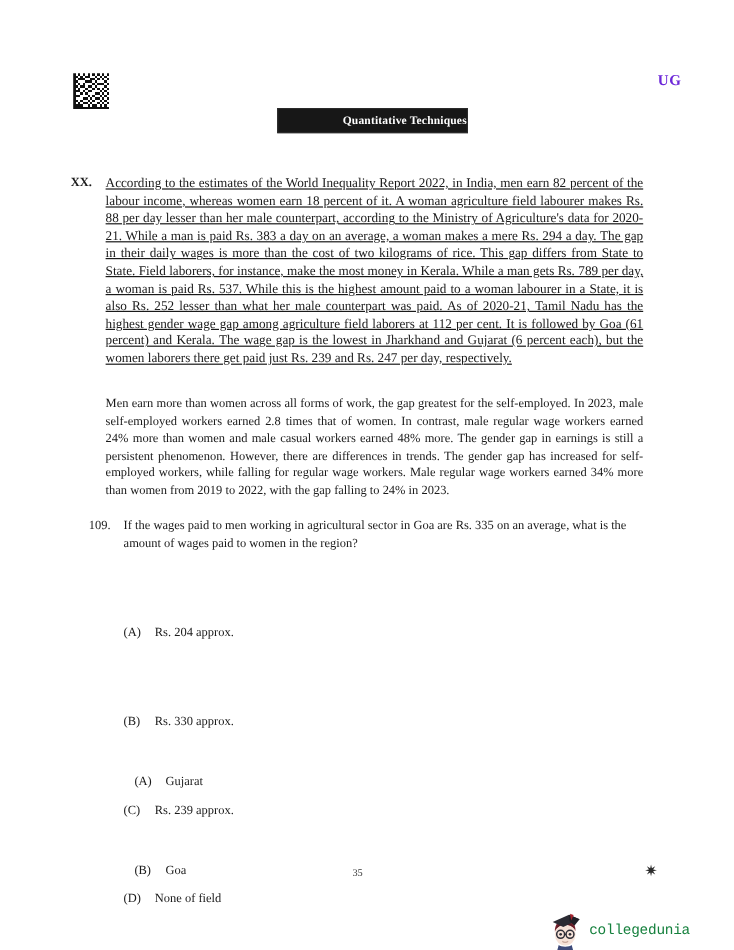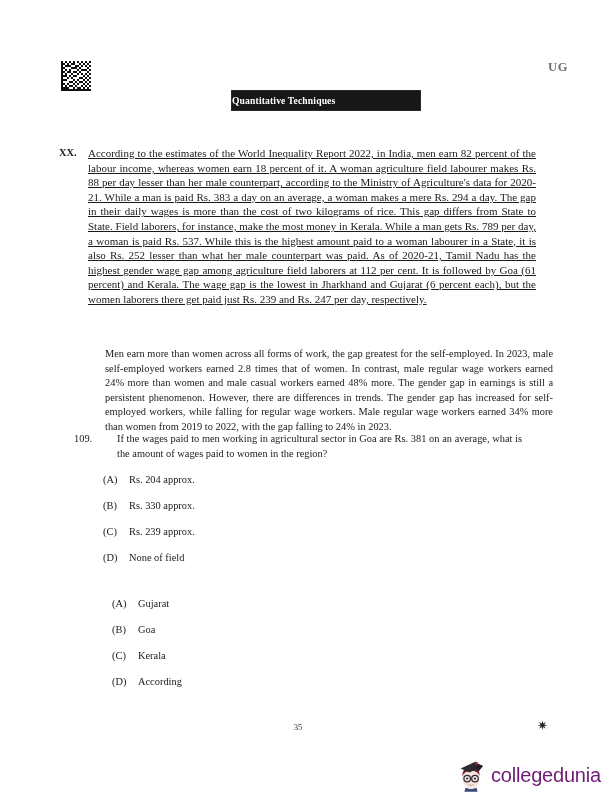--- a/index.html
+++ b/index.html
@@ -38,35 +38,35 @@
   .barcode svg { display: block; }
 
   .ug-label {
     position: absolute;
     right: 44px;
     top: 60px;
     font-size: 12.5px;
     font-weight: bold;
     letter-spacing: 0.6px;
     font-family: "Liberation Serif", serif;
-    color: #737373;
+    color: #6d28d9;
   }
 
   .section-banner {
     position: absolute;
     left: 231px;
     top: 90px;
-    width: 190px;
+    width: 159px;
     height: 21px;
     background: #171717;
     border: 1px solid #2a2a2a;
     box-sizing: border-box;
     display: flex;
     align-items: center;
-    justify-content: flex-start;
+    justify-content: flex-end;
   }
   .section-banner span {
     color: #ffffff;
     font-size: 9.6px;
     font-weight: bold;
     font-family: "Liberation Serif", serif;
     letter-spacing: 0.15px;
   }
 
   
@@ -103,35 +103,34 @@
     text-decoration: underline;
   }
   .para-2 {
     position: absolute;
     left: 88px;
     top: 330px;
     width: 448px;
     text-align: justify;
     font-size: 10.4px;
     line-height: 14.6px;
-    margin: 17px;
+    margin: 0;
   }
 
   
   .question {
     position: absolute;
     width: 448px;
   }
   .q109 { left: 74px; top: 432px; }
   .q110 { left: 74px; top: 585px; }
 
   .q-head {
     display: flex;
     align-items: flex-start;
-    gap: 14px;
   }
   .q-num {
     flex: 0 0 29px;
     width: 29px;
     font-size: 10.4px;
     line-height: 14.6px;
     text-align: left;
   }
   .q-text {
     flex: 1 1 auto;
@@ -152,20 +151,21 @@
     font-size: 10.4px;
     line-height: 14.6px;
     margin-bottom: 11.5px;
   }
   .opt-key {
     flex: 0 0 26px;
     width: 26px;
   }
   .opt-val {
     flex: 1 1 auto;
+    margin-top: 48px;
   }
 
   
   .page-number {
     position: absolute;
     left: 0;
     right: 16px;
     top: 722px;
     text-align: center;
     font-size: 8.6px;
@@ -189,23 +189,23 @@
     align-items: center;
     gap: 3px;
   }
   .wm-mascot {
     width: 34px;
     height: 34px;
     position: relative;
     flex: 0 0 34px;
   }
   .wm-text {
-    font-family: Liberation Sans, sans-serif;
-    font-size: 20px;
-    color: #701a75;
+    font-family: Liberation Mono, monospace;
+    font-size: 12px;
+    color: #15803d;
     letter-spacing: -0.2px;
     white-space: nowrap;
   }
 </style>
 </head>
 <body>
 
 <div class="page">
 
   <div class="barcode">
@@ -353,21 +353,21 @@
         <p class="para">According to the estimates of the World Inequality Report 2022, in India, men earn 82 percent of the labour income, whereas women earn 18 percent of it. A woman agriculture field labourer makes Rs. 88 per day lesser than her male counterpart, according to the Ministry of Agriculture's data for 2020-21. While a man is paid Rs. 383 a day on an average, a woman makes a mere Rs. 294 a day. The gap in their daily wages is more than the cost of two kilograms of rice. This gap differs from State to State. Field laborers, for instance, make the most money in Kerala. While a man gets Rs. 789 per day, a woman is paid Rs. 537. While this is the highest amount paid to a woman labourer in a State, it is also Rs. 252 lesser than what her male counterpart was paid. As of 2020-21, Tamil Nadu has the highest gender wage gap among agriculture field laborers at 112 per cent. It is followed by Goa (61 percent) and Kerala. The wage gap is the lowest in Jharkhand and Gujarat (6 percent each), but the women laborers there get paid just Rs. 239 and Rs. 247 per day, respectively.</p>
       </div>
     </div>
   </div>
 
   <p class="para-2">Men earn more than women across all forms of work, the gap greatest for the self-employed. In 2023, male self-employed workers earned 2.8 times that of women. In contrast, male regular wage workers earned 24% more than women and male casual workers earned 48% more. The gender gap in earnings is still a persistent phenomenon. However, there are differences in trends. The gender gap has increased for self-employed workers, while falling for regular wage workers. Male regular wage workers earned 34% more than women from 2019 to 2022, with the gap falling to 24% in 2023.</p>
 
   <div class="question q109">
     <div class="q-head">
       <div class="q-num">109.</div>
-      <div class="q-text">If the wages paid to men working in agricultural sector in Goa are Rs. 381 on an average, what is the amount of wages paid to women in the region?</div>
+      <div class="q-text">If the wages paid to men working in agricultural sector in Goa are Rs. 335 on an average, what is the amount of wages paid to women in the region?</div>
     </div>
     <div class="options">
       <div class="option">
         <span class="opt-key">(A)</span>
         <span class="opt-val">Rs. 204 approx.</span>
       </div>
       <div class="option">
         <span class="opt-key">(B)</span>
         <span class="opt-val">Rs. 330 approx.</span>
       </div>

